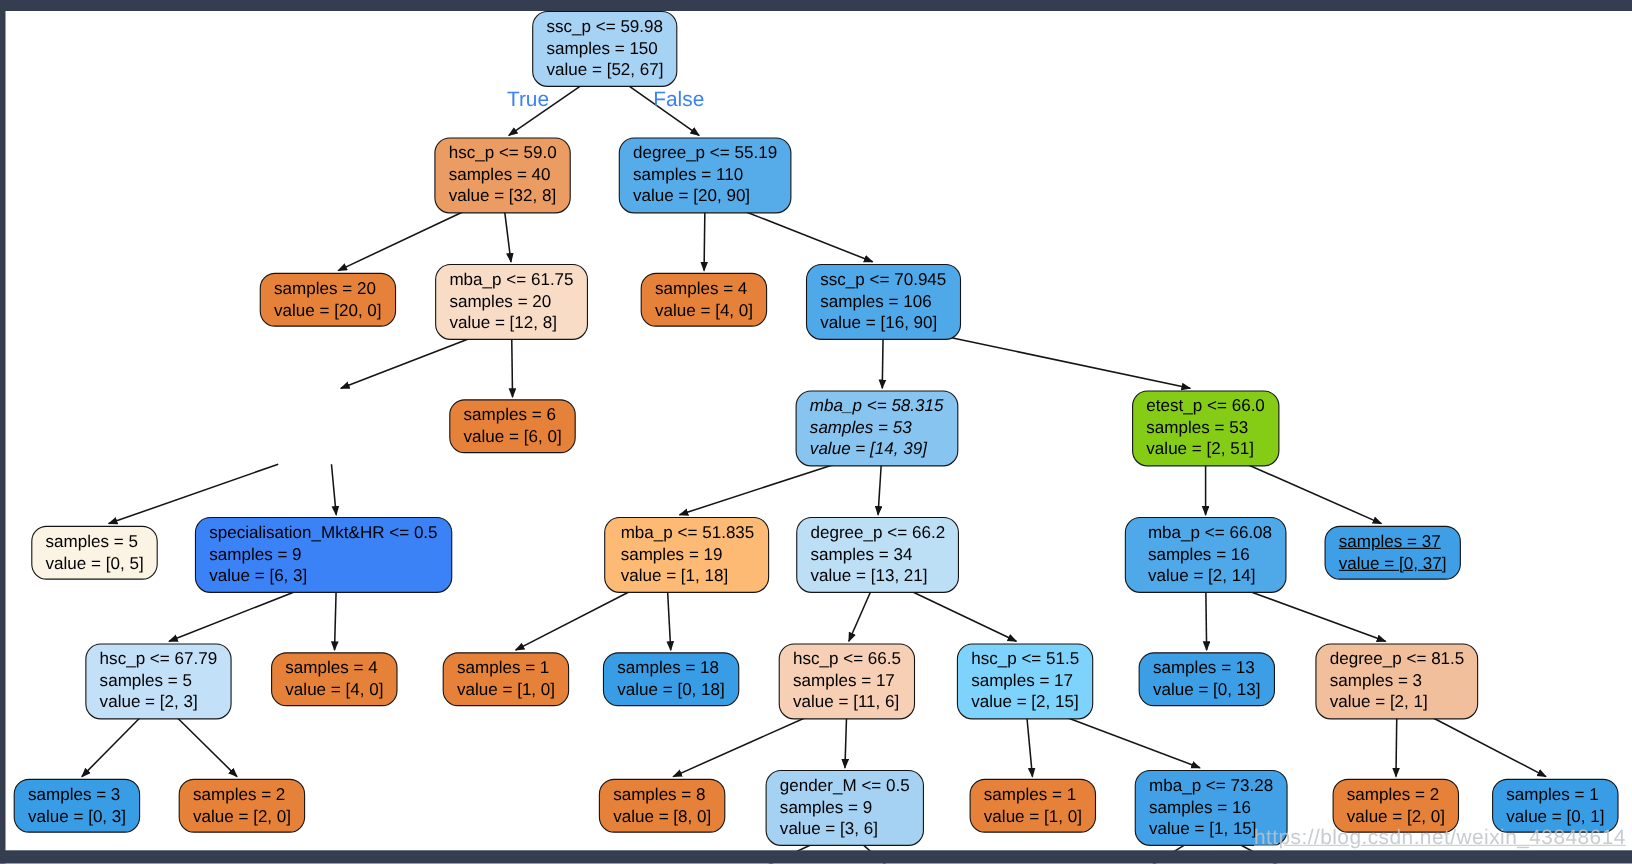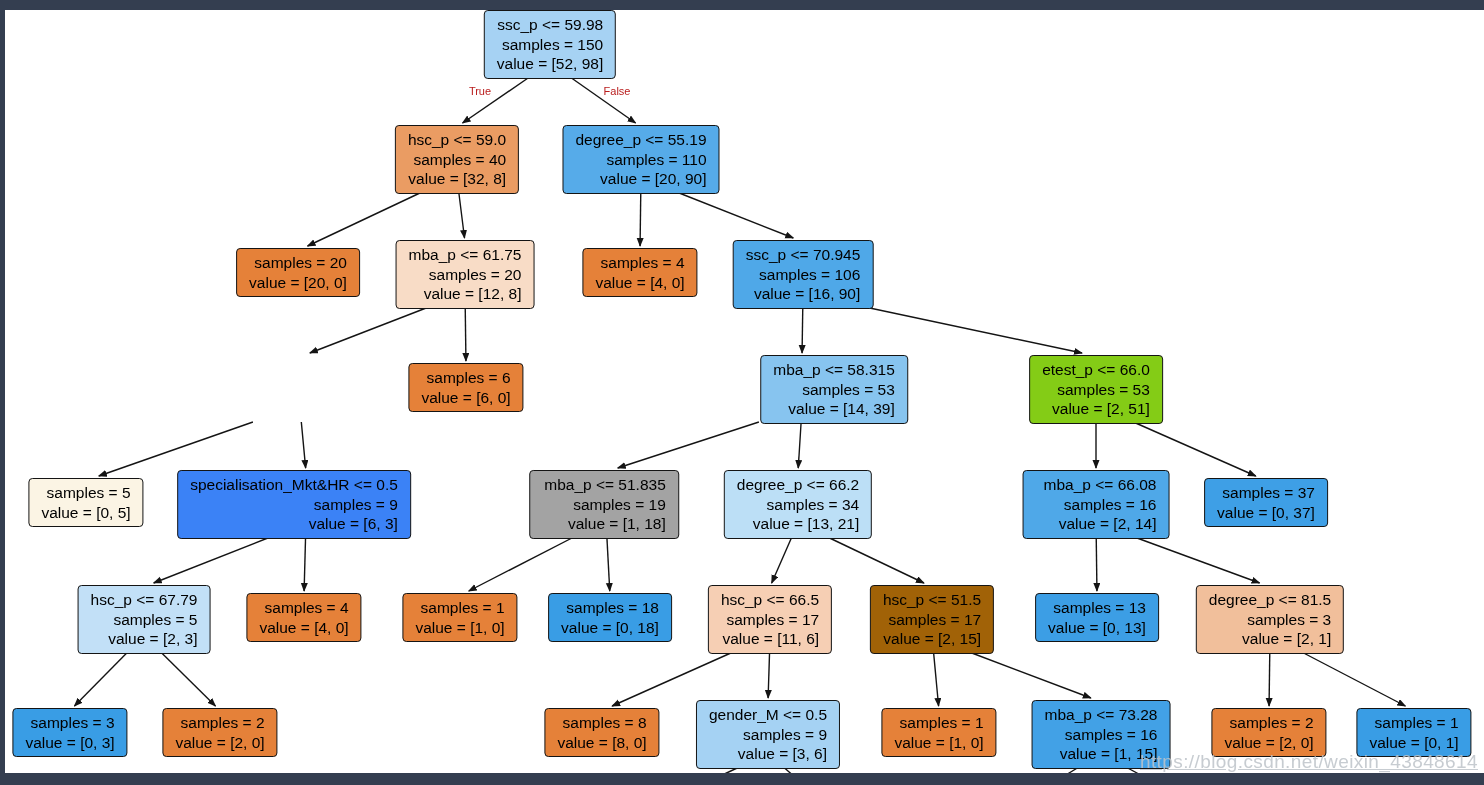--- a/index.html
+++ b/index.html
@@ -16,34 +16,34 @@
     z-index: 1;
   }
   #node-layer, #label-layer {
     position: absolute; left: 0; top: 0; right: 0; bottom: 0;
     z-index: 2;
   }
   .node {
     position: absolute;
     transform: translateX(-50%);
     border: 1.3px solid #141414;
-    border-radius: 4px;
+    border-radius: 14px;
     padding: 4px 12px;
-    text-align: right;
+    text-align: left;
     font-size: 15.5px;
     line-height: 19.5px;
     color: #000;
     white-space: nowrap;
     box-sizing: border-box;
   }
   .edge-label {
     position: absolute;
     transform: translate(-50%, -50%);
-    font-size: 11px;
-    color: #b91c1c;
+    font-size: 19px;
+    color: #3b82f6;
   }
   .bar { position: absolute; z-index: 3; }
   .bar.top    { left: 0; top: 0;     width: 1484px; height: 10px; }
   .bar.left   { left: 0; top: 10px;  width: 5px;    height: 775px; }
   .bar.bottom { left: 0; top: 773px; width: 1484px; height: 12px; }
   .watermark {
     position: absolute;
     right: 6px; top: 751px;
     z-index: 4;
     font-size: 19px;
@@ -100,21 +100,21 @@
         <line x1="783.4" y1="767" x2="812" y2="792" stroke="#141414" stroke-width="1.4"></line>
         <line x1="1078.95" y1="767" x2="1038" y2="792" stroke="#141414" stroke-width="1.4"></line>
         <line x1="1125.85" y1="767" x2="1172" y2="792" stroke="#141414" stroke-width="1.4"></line>
       </g>
   </svg>
 
   <div id="node-layer">
       <div class="node" style="left: 550px; top: 10px; background: rgb(166, 210, 243); border-color: rgb(20, 20, 20);">
         <div>ssc_p &lt;= 59.98</div>
         <div>samples = 150</div>
-        <div>value = [52, 98]</div>
+        <div>value = [52, 67]</div>
       </div>
       <div class="node" style="left: 457px; top: 125px; background: rgb(234, 156, 99); border-color: rgb(20, 20, 20);">
         <div>hsc_p &lt;= 59.0</div>
         <div>samples = 40</div>
         <div>value = [32, 8]</div>
       </div>
       <div class="node" style="left: 641px; top: 125px; background: rgb(86, 171, 233); border-color: rgb(20, 20, 20);">
         <div>degree_p &lt;= 55.19</div>
         <div>samples = 110</div>
         <div>value = [20, 90]</div>
@@ -134,55 +134,55 @@
       </div>
       <div class="node" style="left: 803px; top: 240px; background: rgb(79, 168, 232); border-color: rgb(20, 20, 20);">
         <div>ssc_p &lt;= 70.945</div>
         <div>samples = 106</div>
         <div>value = [16, 90]</div>
       </div>
       <div class="node" style="left: 466px; top: 363px; background: rgb(229, 129, 57); border-color: rgb(20, 20, 20);">
         <div>samples = 6</div>
         <div>value = [6, 0]</div>
       </div>
-      <div class="node" style="left: 834px; top: 355px; background: rgb(135, 196, 239); border-color: rgb(20, 20, 20);">
+      <div class="node" style="left: 797px; top: 355px; background: rgb(135, 196, 239); border-color: rgb(20, 20, 20); font-style: italic;">
         <div>mba_p &lt;= 58.315</div>
         <div>samples = 53</div>
         <div>value = [14, 39]</div>
       </div>
       <div class="node" style="left: 1096px; top: 355px; background: #84cc16; border-color: rgb(20, 20, 20);">
         <div>etest_p &lt;= 66.0</div>
         <div>samples = 53</div>
         <div>value = [2, 51]</div>
       </div>
       <div class="node" style="left: 86px; top: 478px; background: rgb(251, 244, 228); border-color: rgb(20, 20, 20);">
         <div>samples = 5</div>
         <div>value = [0, 5]</div>
       </div>
       <div class="node" style="left: 294px; top: 470px; background: #3b82f6; border-color: rgb(20, 20, 20);">
         <div>specialisation_Mkt&amp;HR &lt;= 0.5</div>
         <div>samples = 9</div>
         <div>value = [6, 3]</div>
       </div>
-      <div class="node" style="left: 604px; top: 470px; background: #a3a3a3; border-color: rgb(20, 20, 20); padding-left: 14px;">
+      <div class="node" style="left: 624px; top: 470px; background: #fdba74; border-color: rgb(20, 20, 20); padding-left: 14px;">
         <div>mba_p &lt;= 51.835</div>
         <div>samples = 19</div>
         <div>value = [1, 18]</div>
       </div>
       <div class="node" style="left: 798px; top: 470px; background: rgb(188, 223, 246); border-color: rgb(20, 20, 20);">
         <div>degree_p &lt;= 66.2</div>
         <div>samples = 34</div>
         <div>value = [13, 21]</div>
       </div>
       <div class="node" style="left: 1096px; top: 470px; background: rgb(79, 168, 232); border-color: rgb(20, 20, 20); padding-left: 20px;">
         <div>mba_p &lt;= 66.08</div>
         <div>samples = 16</div>
         <div>value = [2, 14]</div>
       </div>
-      <div class="node" style="left: 1266px; top: 478px; background: rgb(62, 159, 230); border-color: rgb(20, 20, 20);">
+      <div class="node" style="left: 1266px; top: 478px; background: rgb(62, 159, 230); border-color: rgb(20, 20, 20); text-decoration: underline;">
         <div>samples = 37</div>
         <div>value = [0, 37]</div>
       </div>
       <div class="node" style="left: 144px; top: 585px; background: rgb(194, 224, 247); border-color: rgb(20, 20, 20);">
         <div>hsc_p &lt;= 67.79</div>
         <div>samples = 5</div>
         <div>value = [2, 3]</div>
       </div>
       <div class="node" style="left: 304px; top: 593px; background: rgb(229, 129, 57); border-color: rgb(20, 20, 20);">
         <div>samples = 4</div>
@@ -194,21 +194,21 @@
       </div>
       <div class="node" style="left: 610px; top: 593px; background: rgb(57, 157, 229); border-color: rgb(20, 20, 20);">
         <div>samples = 18</div>
         <div>value = [0, 18]</div>
       </div>
       <div class="node" style="left: 770px; top: 585px; background: rgb(246, 207, 180); border-color: rgb(20, 20, 20);">
         <div>hsc_p &lt;= 66.5</div>
         <div>samples = 17</div>
         <div>value = [11, 6]</div>
       </div>
-      <div class="node" style="left: 932px; top: 585px; background: #a16207; border-color: rgb(20, 20, 20);">
+      <div class="node" style="left: 932px; top: 585px; background: #7dd3fc; border-color: rgb(20, 20, 20);">
         <div>hsc_p &lt;= 51.5</div>
         <div>samples = 17</div>
         <div>value = [2, 15]</div>
       </div>
       <div class="node" style="left: 1097px; top: 593px; background: rgb(60, 158, 229); border-color: rgb(20, 20, 20);">
         <div>samples = 13</div>
         <div>value = [0, 13]</div>
       </div>
       <div class="node" style="left: 1270px; top: 585px; background: rgb(241, 191, 155); border-color: rgb(20, 20, 20);">
         <div>degree_p &lt;= 81.5</div>

